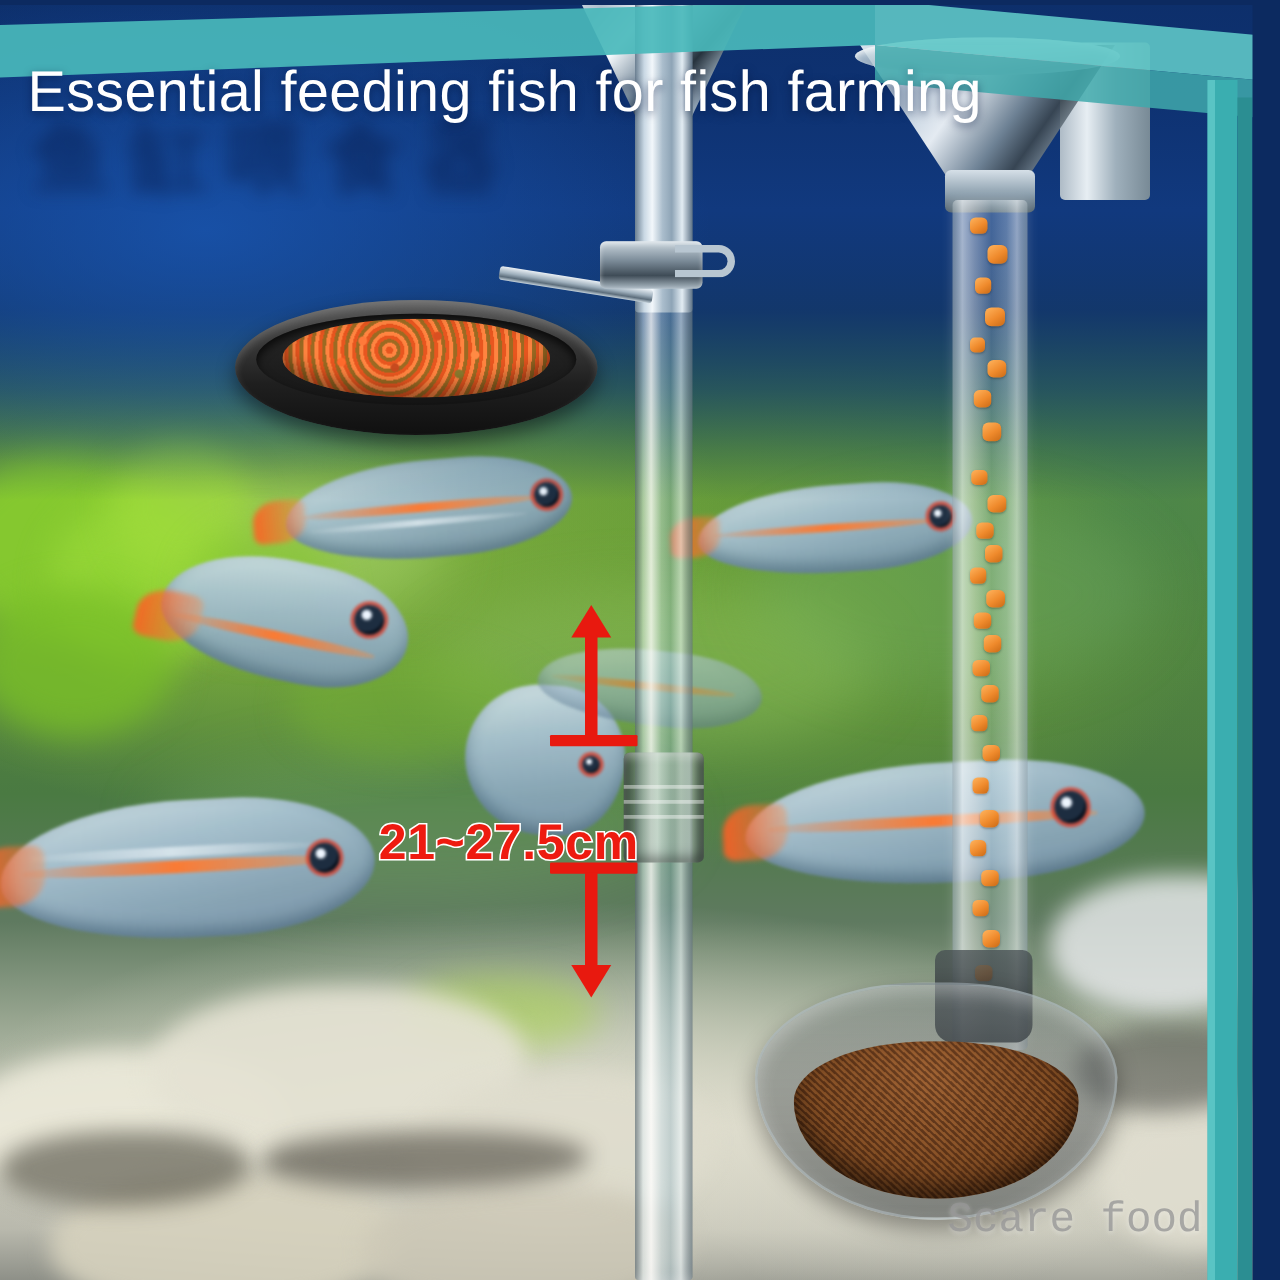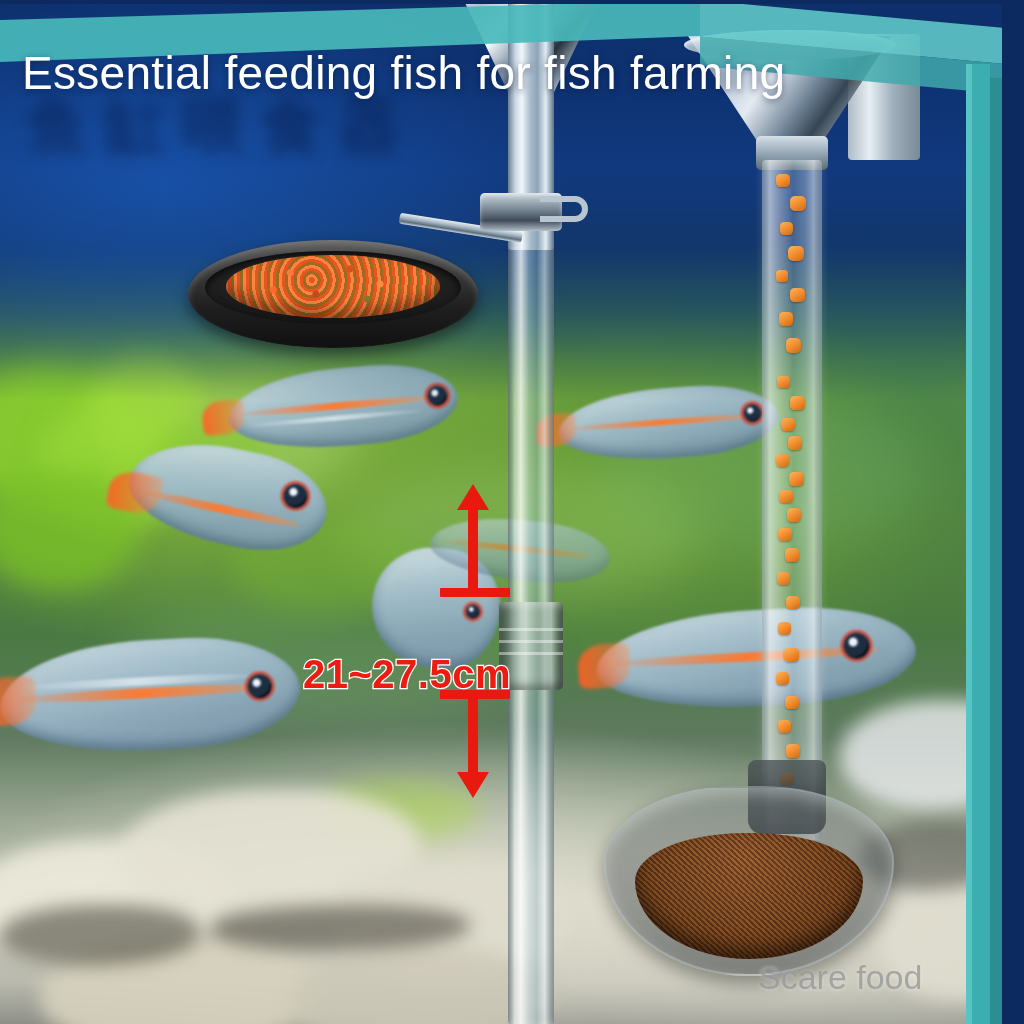--- a/index.html
+++ b/index.html
@@ -247,20 +247,21 @@
   }
   .lbl-floating{
     position:absolute;left:36px;top:358px;
     font-size:31px;color:#ffffff;
     text-shadow:0 2px 7px rgba(0,0,0,.45);
   }
   .lbl-scare{
     position:absolute;left:758px;top:958px;
     font-size:34px;color:rgba(150,150,150,.78);
     text-shadow:0 1px 4px rgba(255,255,255,.35);
+    font-family:Liberation Mono, monospace;
   }
   .meas-val{
     position:absolute;left:303px;top:620px;
     font-size:40px;font-weight:bold;color:#ee1b10;
     -webkit-text-stroke:2.5px #ffffff;paint-order:stroke fill;
     letter-spacing:.5px;
     margin-top:32px;
   }
   .meas-sub{
     position:absolute;left:332px;top:641px;width:130px;

